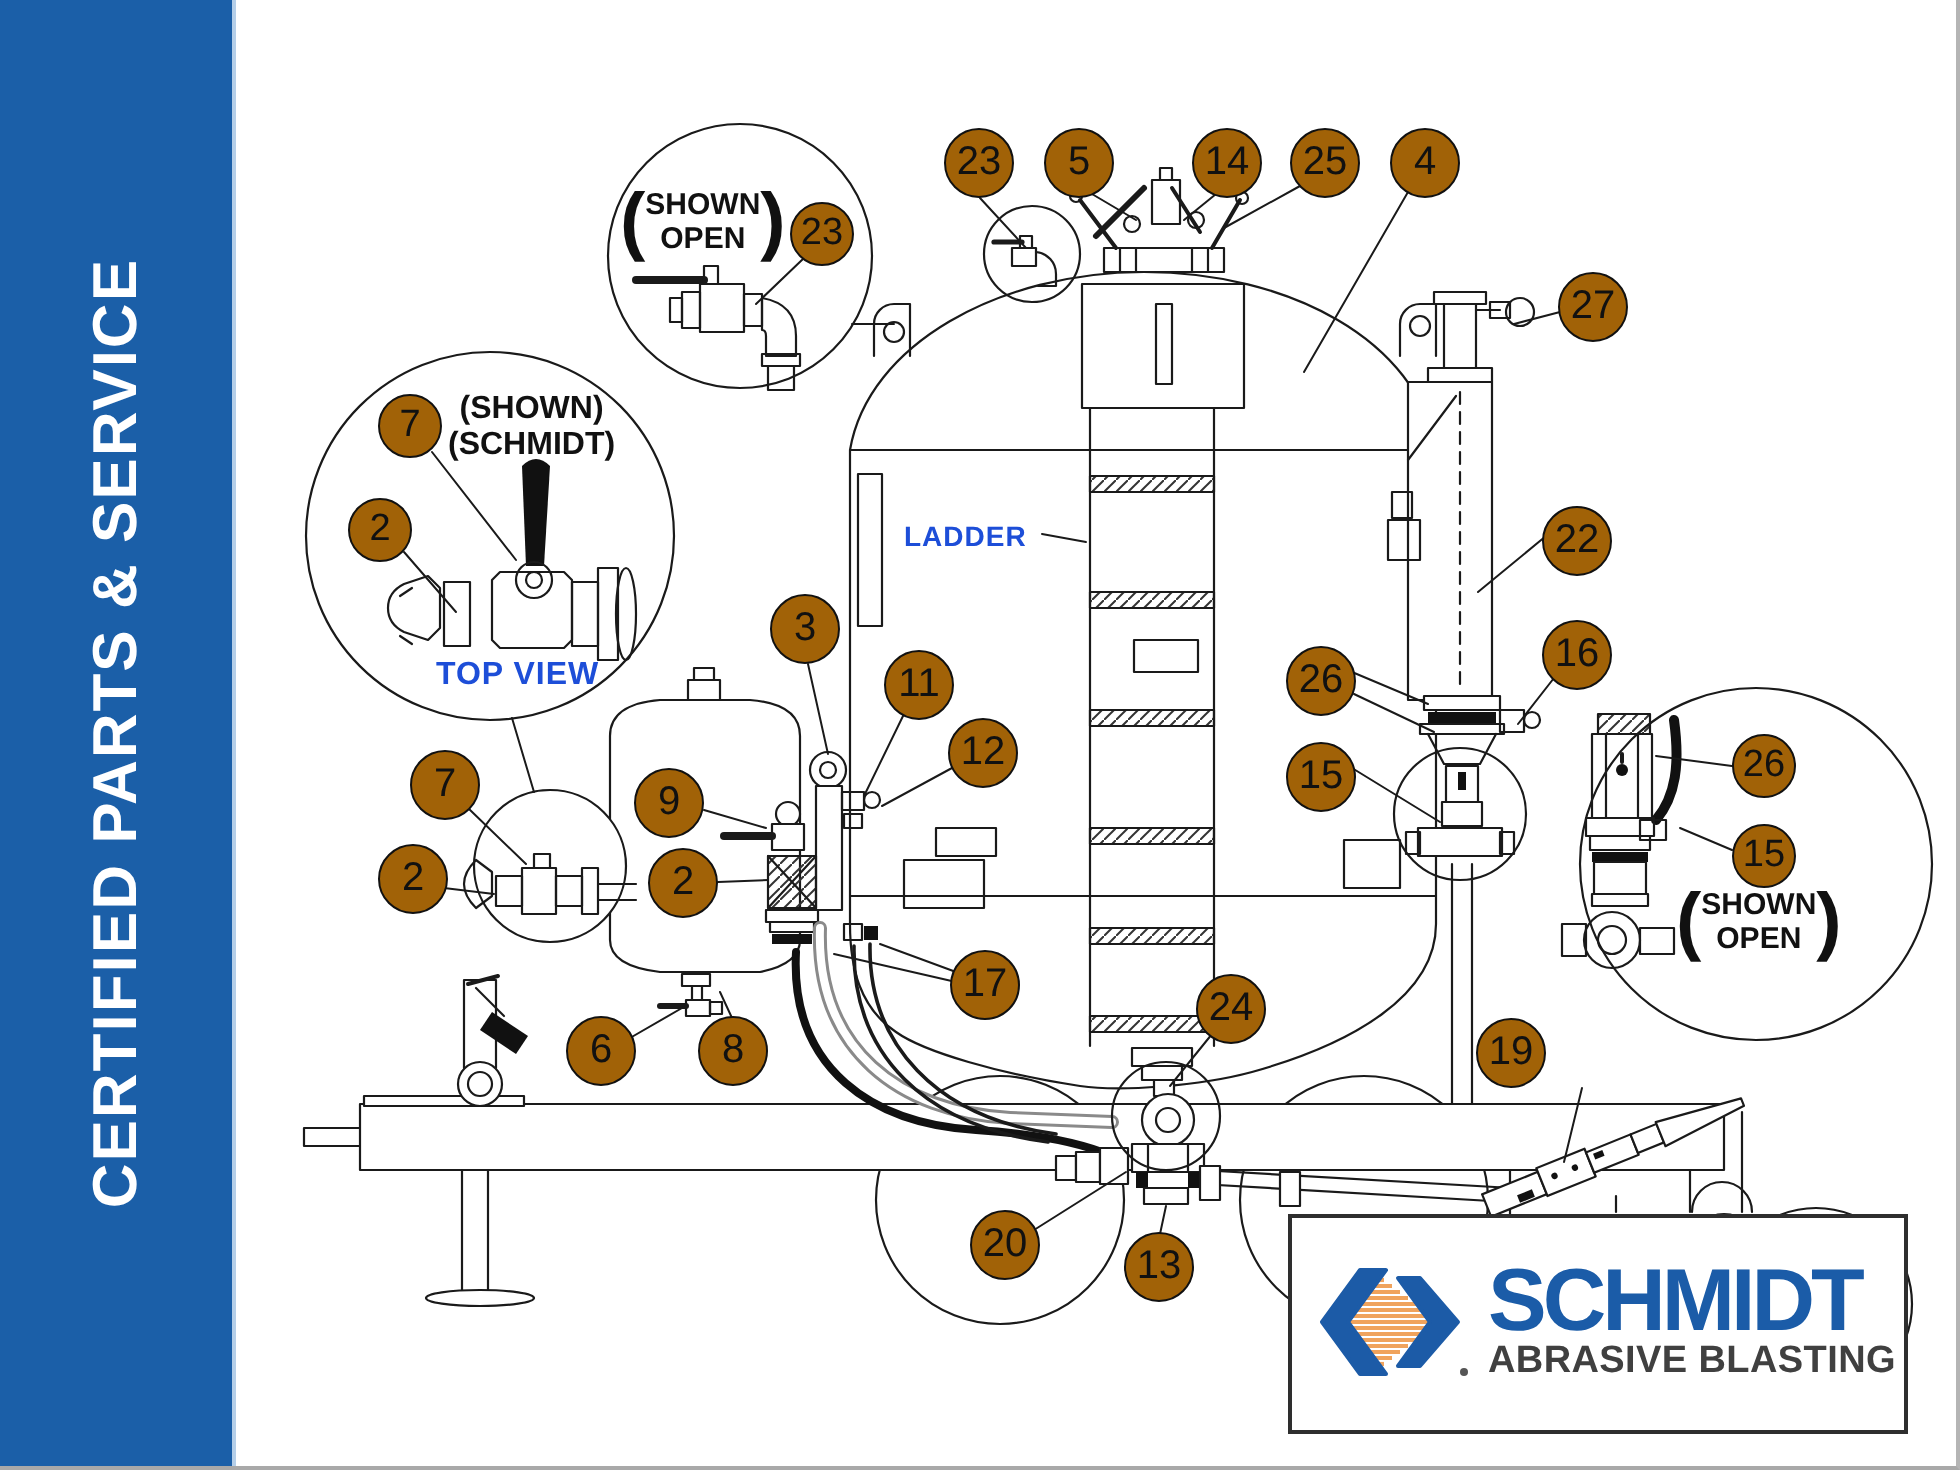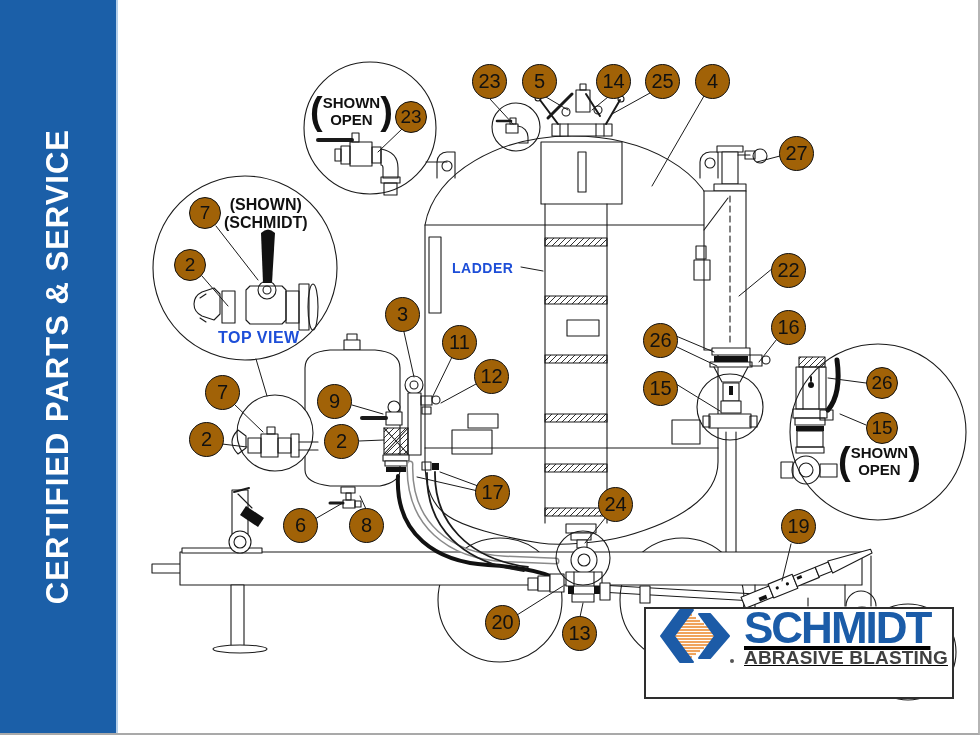--- a/index.html
+++ b/index.html
@@ -17,22 +17,22 @@
   .c32{width:32px;height:32px;font-size:19px;}
   .lbl{position:absolute;font-weight:bold;color:#1d4ed8;}
   .ladder-lbl{left:452px;top:260px;font-size:14px;letter-spacing:0.5px;}
   .topview-lbl{left:218px;top:329px;width:110px;font-size:16px;letter-spacing:0.5px;}
   .ptext{position:absolute;display:flex;align-items:center;font-weight:bold;color:#111;}
   .ptext .par{font-size:38px;line-height:.75;font-weight:bold;}
   .ptext .words{display:flex;flex-direction:column;align-items:center;font-size:15px;line-height:1.15;}
   .p-open-top{left:310px;top:94px;}
   .p-open-right{left:838px;top:444px;}
   .stack{position:absolute;left:224px;top:196px;font-weight:bold;font-size:16px;line-height:1.1;text-align:center;color:#111;}
-  .logo{position:absolute;left:644px;top:607px;width:310px;height:92px;background:#fff;
-        border:2px solid #2e2e2e;display:flex;align-items:flex-start;gap:10px;padding-left:12px;box-sizing:border-box;text-decoration:underline;}
+  .logo{position:absolute;left:644px;top:607px;width:310px;height:110px;background:#fff;
+        border:2px solid #2e2e2e;display:flex;align-items:center;gap:10px;padding-left:12px;box-sizing:border-box;}
   .logo-text{display:flex;flex-direction:column;}
   .logo-name{font-size:44px;font-weight:bold;color:#1b5ca8;letter-spacing:-2px;line-height:.85;}
   .logo-tag{font-size:19px;font-weight:bold;color:#404040;letter-spacing:0.2px;margin-top:1px;}
 </style>
 </head>
 <body>
 
 <div class="page">
 
   <div class="sidebar">
@@ -390,21 +390,21 @@
   <div class="callout c35" style="left:317px;top:384px">9</div>
   <div class="callout c35" style="left:324px;top:424px">2</div>
   <div class="callout c35" style="left:205px;top:375px">7</div>
   <div class="callout c35" style="left:189px;top:422px">2</div>
   <div class="callout c35" style="left:475px;top:475px">17</div>
   <div class="callout c35" style="left:283px;top:508px">6</div>
   <div class="callout c35" style="left:349px;top:508px">8</div>
   <div class="callout c35" style="left:598px;top:487px">24</div>
   <div class="callout c35" style="left:485px;top:605px">20</div>
   <div class="callout c35" style="left:562px;top:616px">13</div>
-  <div class="callout c35" style="left:781px;top:509px">19</div>
+  <div class="callout c35" style="left:738px;top:509px">19</div>
   <div class="callout c32" style="left:395px;top:101px">23</div>
   <div class="callout c32" style="left:189px;top:197px">7</div>
   <div class="callout c32" style="left:174px;top:249px">2</div>
   <div class="callout c32" style="left:866px;top:367px">26</div>
   <div class="callout c32" style="left:866px;top:412px">15</div>
 
   <div class="logo">
     <svg width="76" height="56" viewBox="0 0 76 56">
       <g stroke="#f0a35c" stroke-width="2.1">
         <line x1="22" y1="6" x2="34" y2="6"></line>

